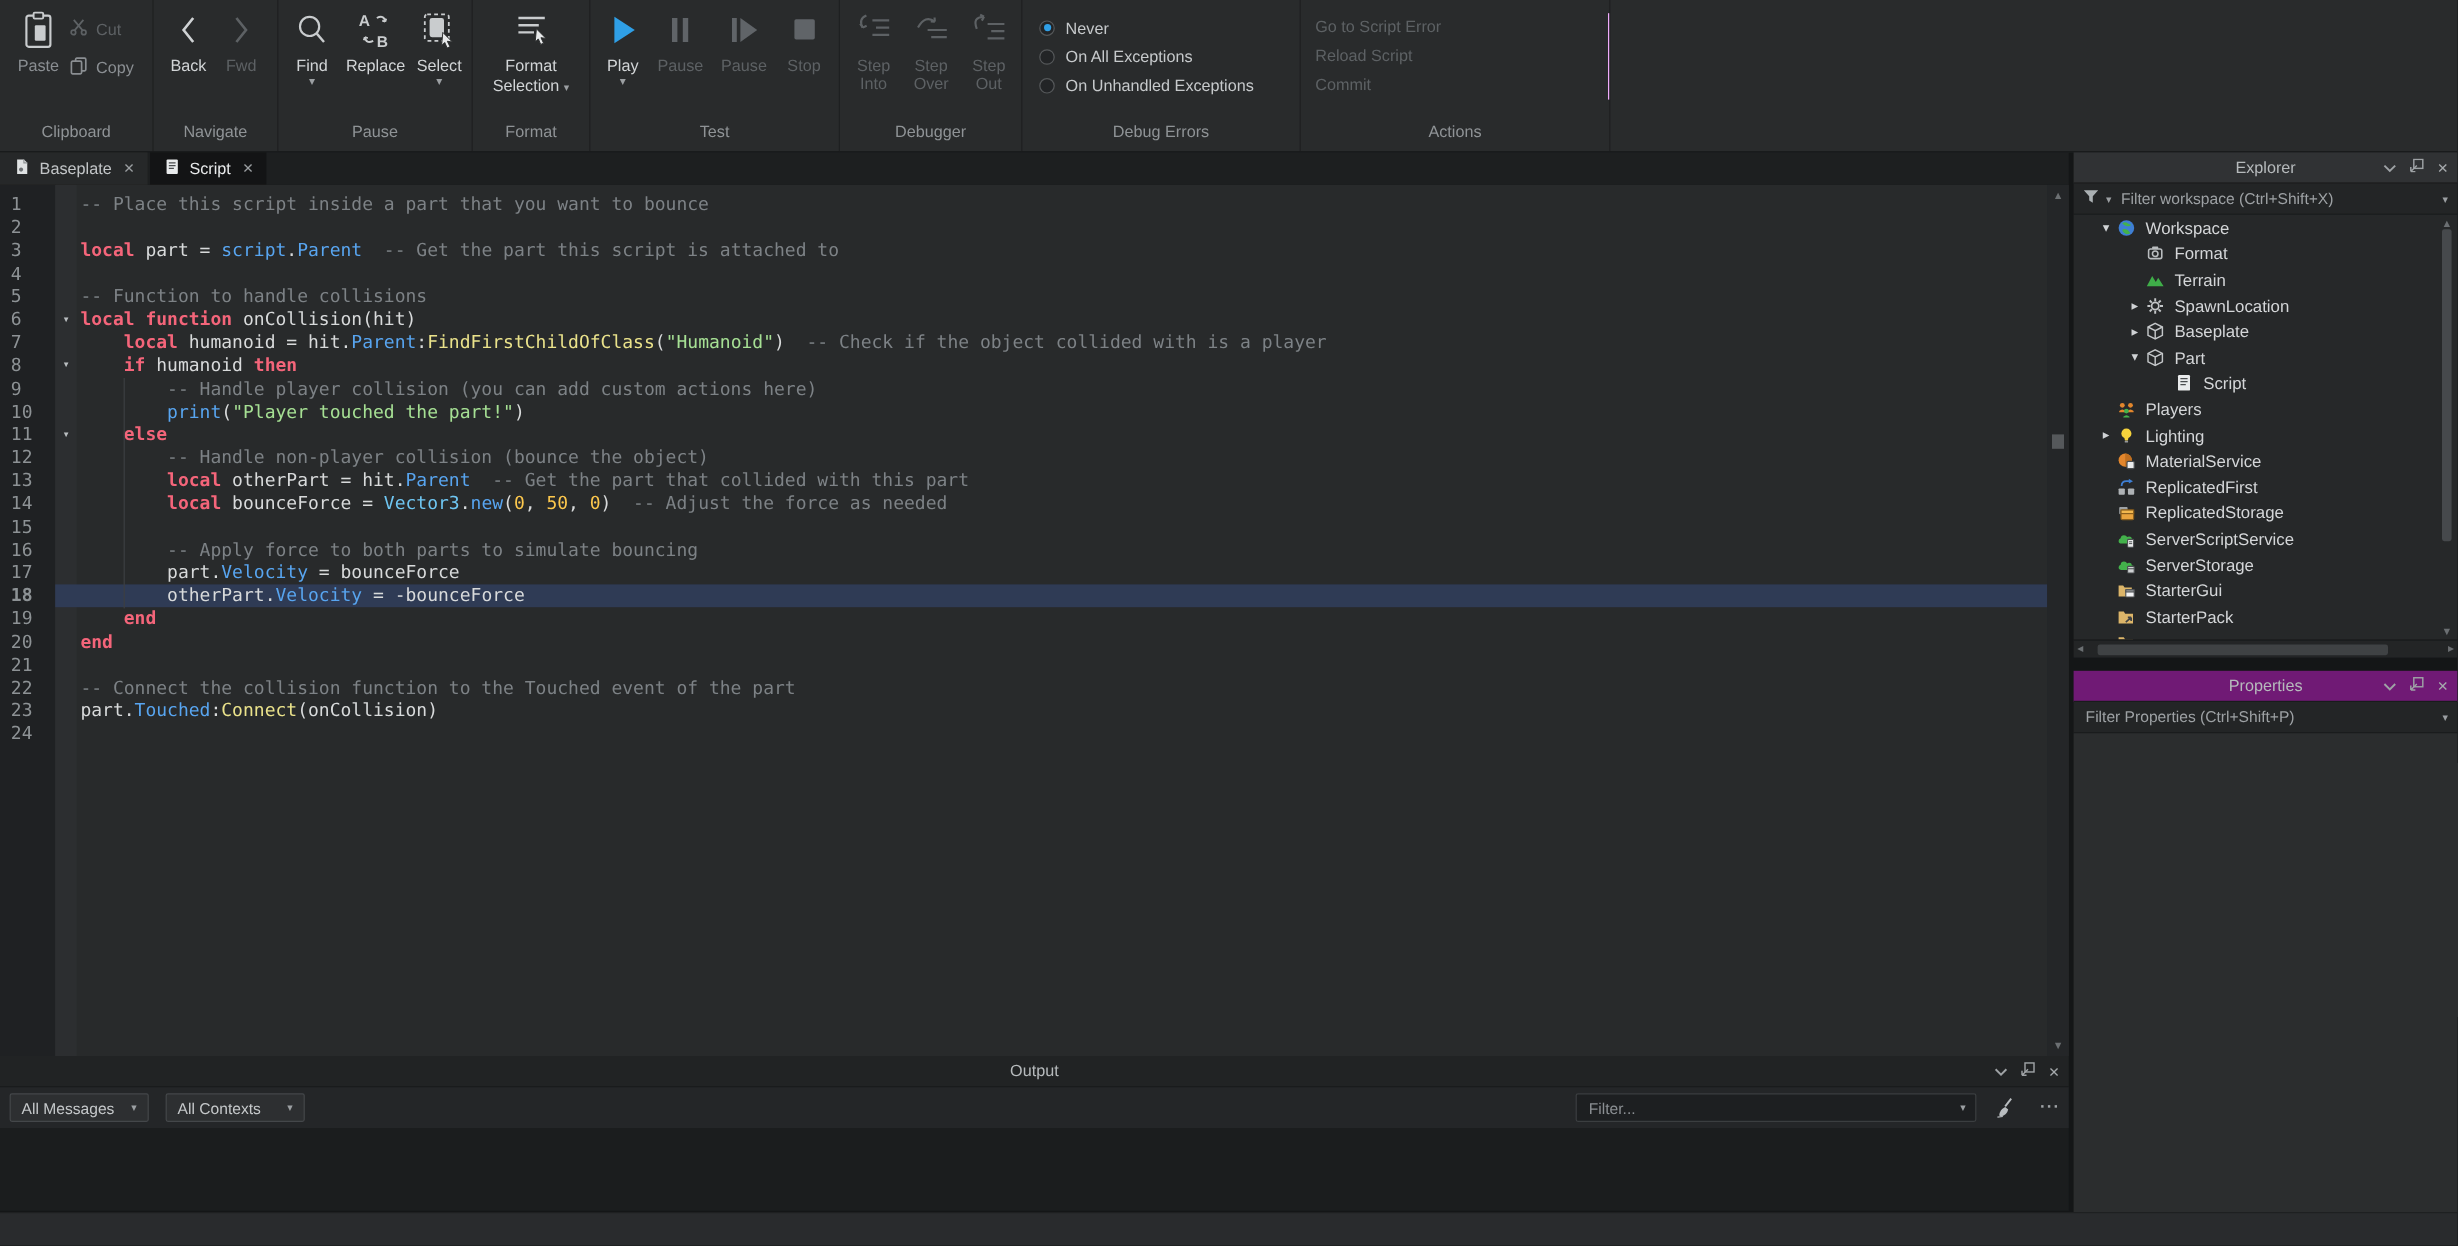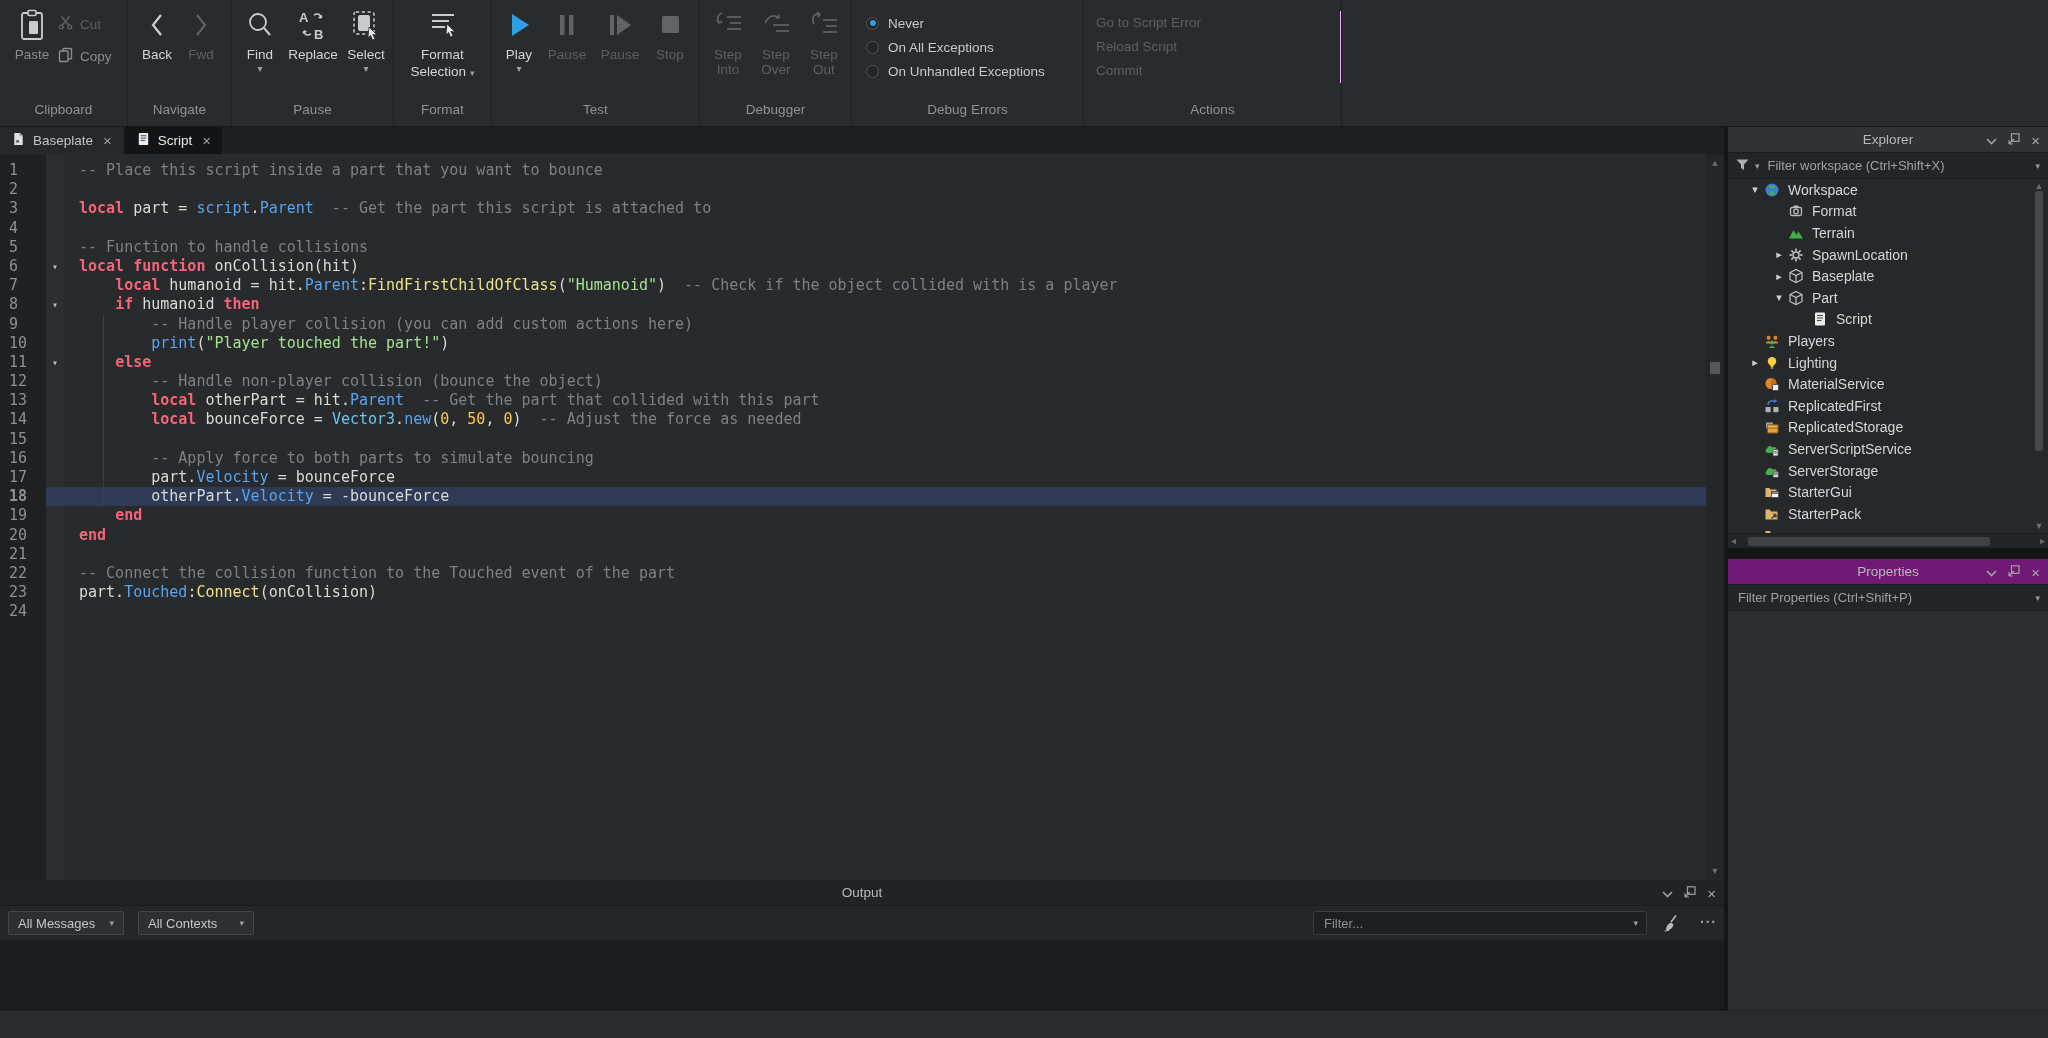--- a/index.html
+++ b/index.html
@@ -38,21 +38,21 @@
 
   
   #editor{position:absolute;left:0;top:154px;width:1724px;height:726px;background:#282a2b;overflow:hidden;}
   .band-g{position:absolute;left:0;top:0;width:46px;height:100%;background:#1f2123;}
   .band-f{position:absolute;left:46px;top:0;width:18px;height:100%;background:#2c2e30;}
   #code-lines{position:absolute;left:0;top:7px;width:100%;}
   .line{display:flex;height:19.2px;line-height:19.2px;position:relative;font-family:"DejaVu Sans Mono",monospace;font-size:15px;white-space:pre;}
   .line .ln{width:46px;padding-left:9px;box-sizing:border-box;color:#8d9295;z-index:1;flex:none;}
   .ln-hl{color:#ffffff;font-weight:bold;}
   .foldcell{width:18px;text-align:center;font-size:10px;color:#b9bdc0;z-index:1;flex:none;}
-  .codecell{padding-left:3px;z-index:1;margin-left:12px;}
+  .codecell{padding-left:3px;z-index:1;}
   .line.hl::before{content:"";position:absolute;left:46px;right:18px;top:0;bottom:0;background:var(--c-line_highlight);}
   .tok-k{color:var(--c-keyword);font-weight:bold;}
   .tok-b{color:var(--c-builtin);}
   .tok-ty{color:var(--c-type);}
   .tok-y{color:var(--c-method);}
   .tok-s{color:var(--c-string);}
   .tok-n{color:var(--c-number);}
   .tok-c{color:var(--c-comment);}
   .tok-t{color:var(--c-text);}
   #indent-guide{position:absolute;left:103px;top:161px;width:1px;height:192px;background:#3c3f42;z-index:2;}

